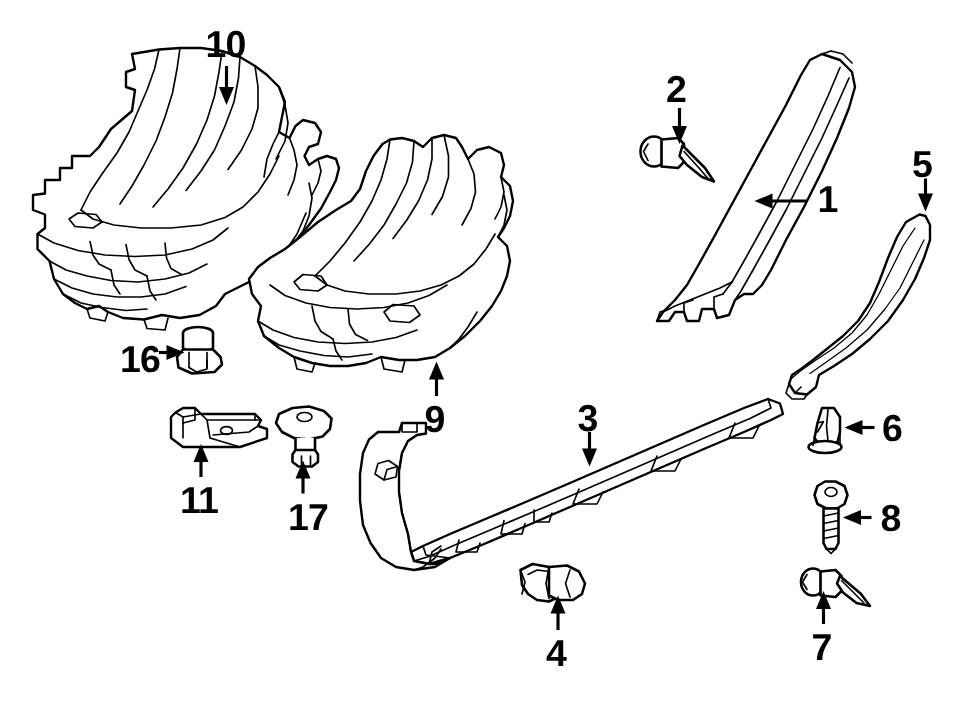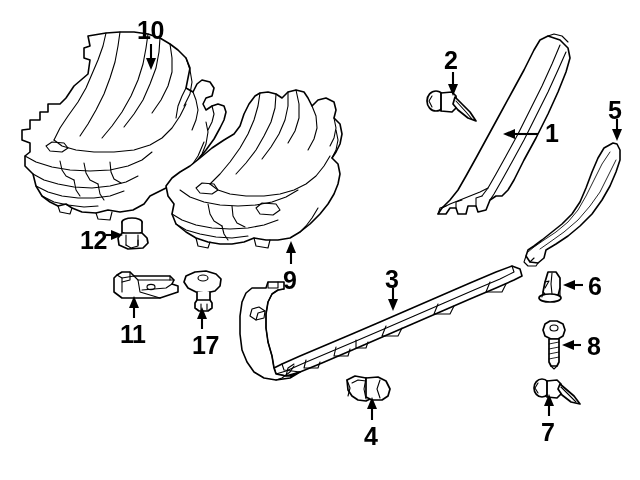--- a/index.html
+++ b/index.html
@@ -423,17 +423,17 @@
   <div class="callout-label" style="left:541px; top:420px;">7</div>
 
   <div class="callout-label" style="left:587px; top:334px;">8</div>
 
   <div class="callout-label" style="left:283px; top:268px;">9</div>
 
   <div class="callout-label" style="left:137px; top:18px;">10</div>
 
   <div class="callout-label" style="left:120px; top:322px;text-align:right;">11</div>
 
-  <div class="callout-label" style="left:80px; top:228px;">12</div>
+  <div class="callout-label" style="left:80px; top:228px;">16</div>
 
   <div class="callout-label" style="left:192px; top:333px;">17</div>
 
 </div>
 
 </body></html>

